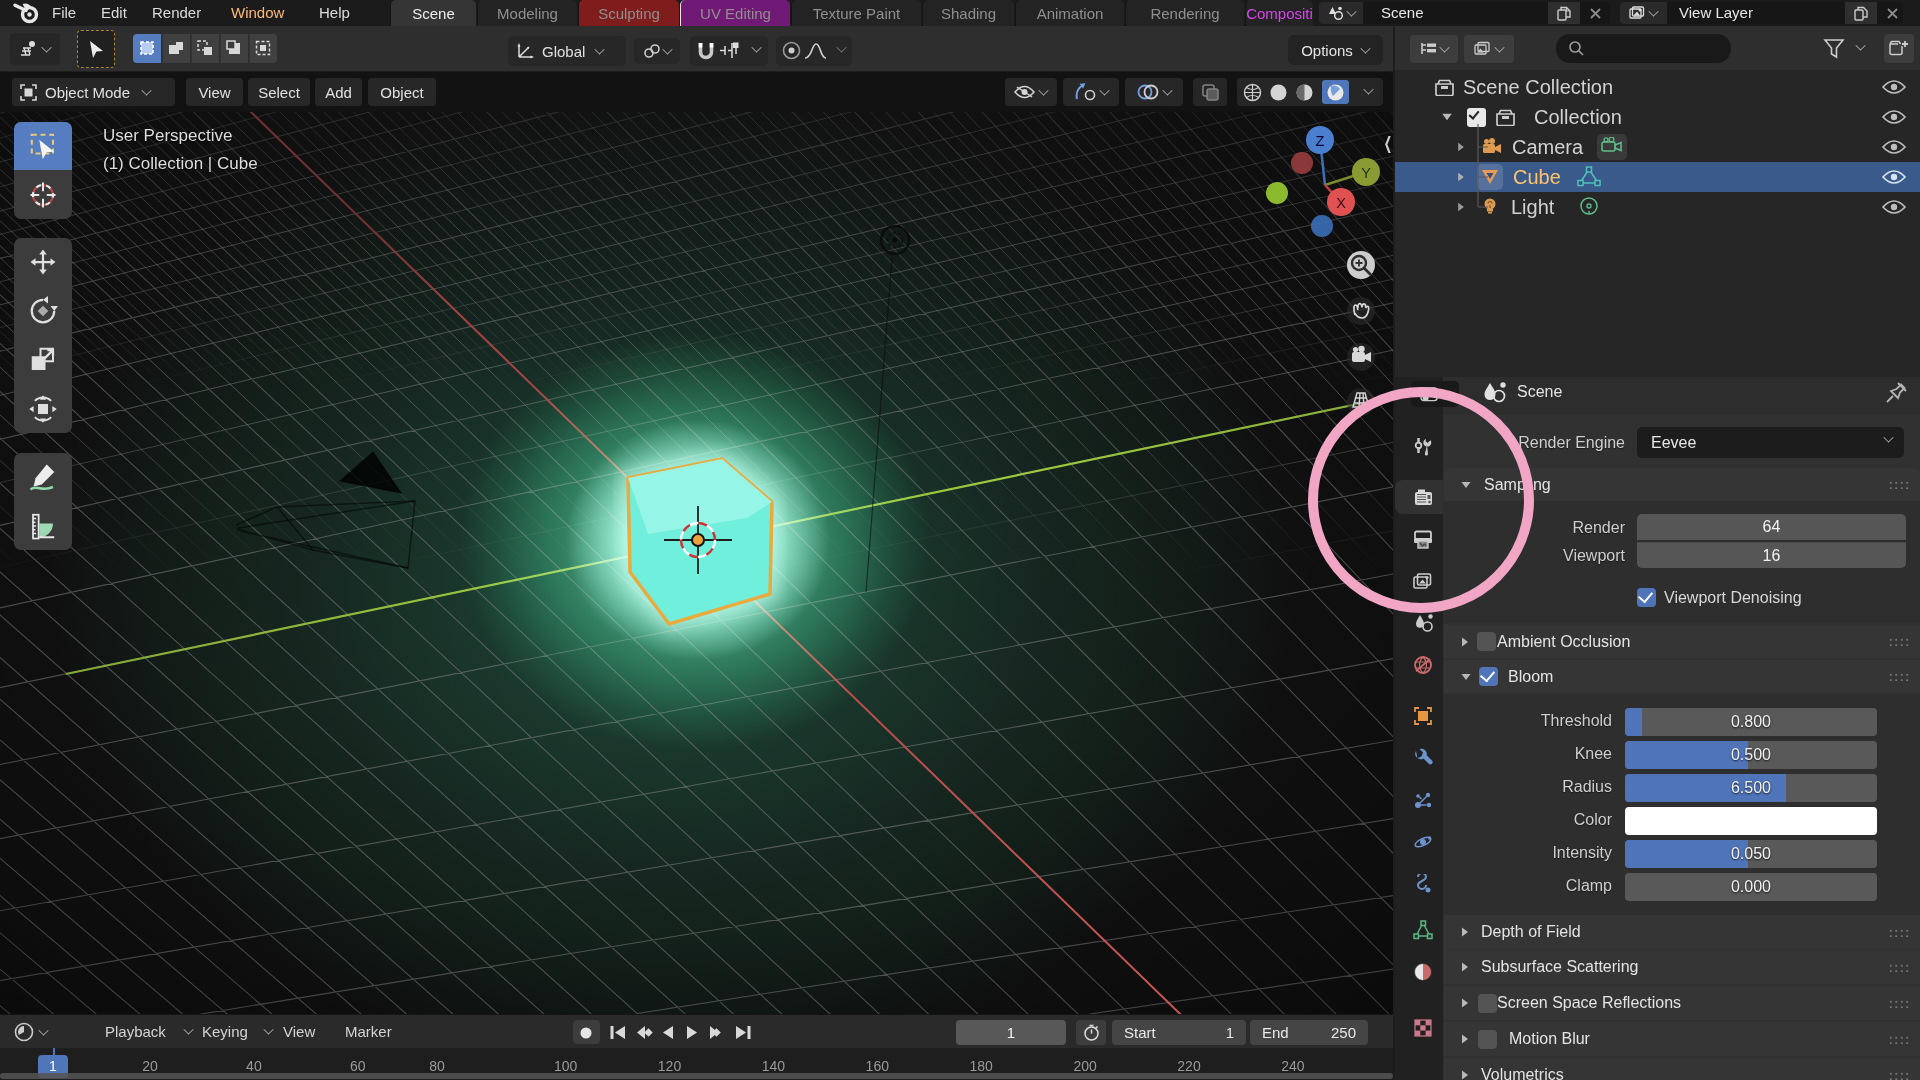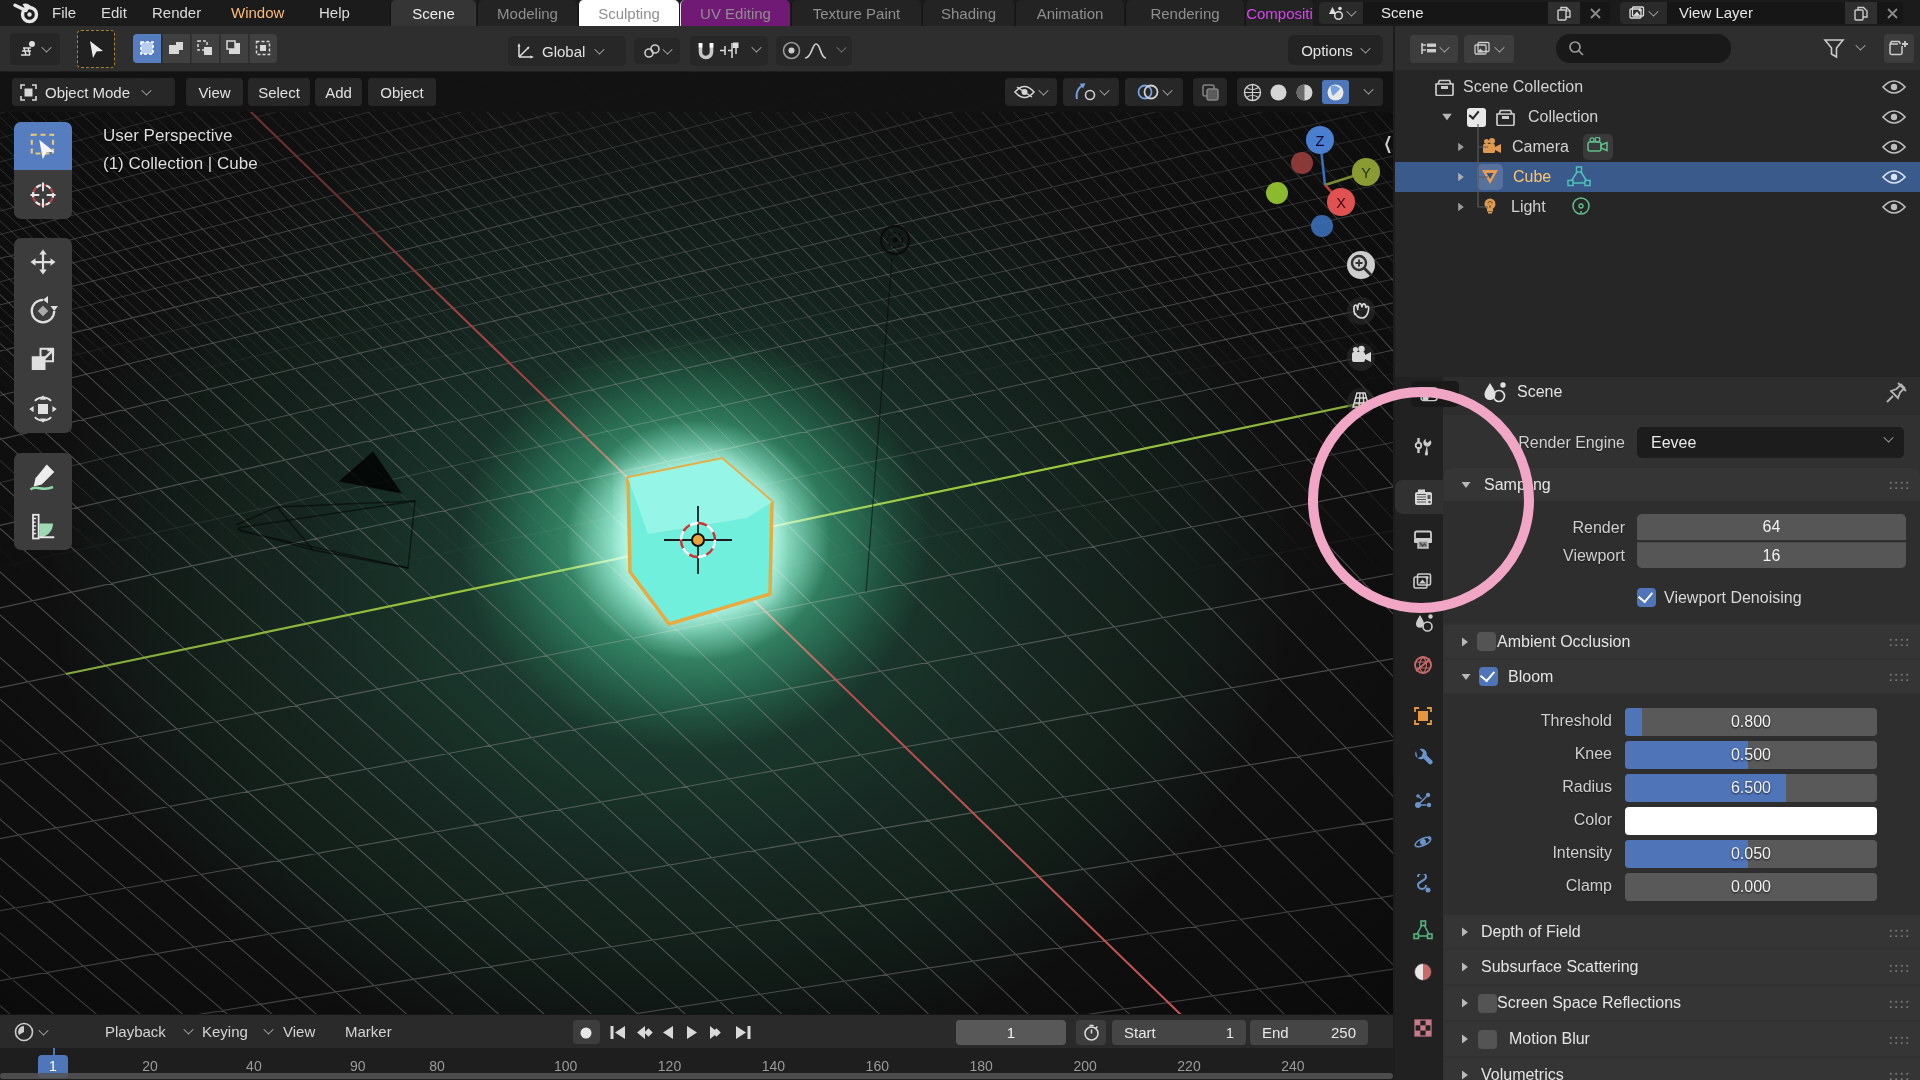--- a/index.html
+++ b/index.html
@@ -10,21 +10,21 @@
 .slider .fill{position:absolute;left:0;top:0;bottom:0;background:#4f74b8}
 .slider .val{position:absolute;width:100%;text-align:center;line-height:28px;color:#f2f2f2;font-size:16px;text-shadow:0 1px 2px rgba(0,0,0,.8)}
 .plabel{position:absolute;color:#cfcfcf;font-size:16px;text-align:right;text-shadow:0 1px 1px rgba(0,0,0,.5)}
 .phead{position:absolute;left:1444px;width:476px;height:33px;background:#353535;color:#e4e4e4;font-size:16px;display:flex;align-items:center}
 .tri-r{display:inline-block;width:0;height:0;border-top:6px solid transparent;border-bottom:6px solid transparent;border-left:8px solid #b8b8b8}
 .tri-d{display:inline-block;width:0;height:0;border-left:6px solid transparent;border-right:6px solid transparent;border-top:8px solid #b8b8b8}
 .dots{position:absolute;right:10px;top:12px;width:22px;height:9px;opacity:.55;background-image:radial-gradient(circle,#aaa 1.2px,transparent 1.4px);background-size:5.5px 5.5px}
 .cb{position:relative;display:inline-block;width:19px;height:19px;border-radius:4px;background:#545454;flex:none}
 .cb.on{background:#4f74b8}
 .cb.on:after{content:"";position:absolute;left:4px;top:1px;width:7px;height:11px;border-right:2.5px solid #fff;border-bottom:2.5px solid #fff;transform:rotate(40deg)}
-.orow{position:absolute;left:1395px;width:525px;height:30px;color:#d2d2d2;font-size:16px;display:flex;align-items:center}
+.orow{position:absolute;left:1395px;width:525px;height:30px;color:#d2d2d2;font-size:20px;display:flex;align-items:center}
 .eye{position:absolute;left:1882px;width:24px;height:14px}
 </style></head><body>
 <svg class="abs" style="left:0;top:72px" width="1393" height="942" viewBox="0 0 1393 942">
 <defs>
 <radialGradient id="glowBig" cx="50%" cy="50%" r="50%">
  <stop offset="0%" stop-color="#0f3a2b"></stop>
  <stop offset="30%" stop-color="#0c2f22"></stop>
  <stop offset="60%" stop-color="#061a12"></stop>
  <stop offset="85%" stop-color="#020d08"></stop>
  <stop offset="100%" stop-color="#000000"></stop>
@@ -138,21 +138,21 @@
 <path d="M2 3.2 L13 8.5" stroke="#e6e6e6" stroke-width="3.4" stroke-linecap="round"></path>
     <path d="M9.5 2 a8 8 0 0 1 9 3 l-5 4 Z" fill="#e6e6e6"></path>
   </svg>
 <div class="abs txt" style="left:52px;top:4px;color:#dcdcdc">File</div>
 <div class="abs txt" style="left:101px;top:4px;color:#dcdcdc">Edit</div>
 <div class="abs txt" style="left:152px;top:4px;color:#dcdcdc">Render</div>
 <div class="abs txt" style="left:231px;top:4px;color:#fdba74">Window</div>
 <div class="abs txt" style="left:319px;top:4px;color:#dcdcdc">Help</div>
 <div class="abs" style="left:390px;top:0;width:86px;height:26px;background:#353535;color:#ededed;font-size:15px;text-align:center;line-height:27px;border-left:1px solid #141414;border-radius:5px 5px 0 0">Scene</div>
 <div class="abs" style="left:477px;top:0;width:100px;height:26px;background:#232323;color:#8f8f8f;font-size:15px;text-align:center;line-height:27px;border-left:1px solid #141414;border-radius:5px 5px 0 0">Modeling</div>
-<div class="abs" style="left:578px;top:0;width:101px;height:26px;background:#ffffff;color:#8f8f8f;font-size:15px;text-align:center;line-height:27px;border-left:1px solid #141414;border-radius:5px 5px 0 0">Sculpting</div>
+<div class="abs" style="left:578px;top:0;width:101px;height:26px;background:#7f1d1d;color:#8f8f8f;font-size:15px;text-align:center;line-height:27px;border-left:1px solid #141414;border-radius:5px 5px 0 0">Sculpting</div>
 <div class="abs" style="left:680px;top:0;width:110px;height:26px;background:#701a75;color:#8f8f8f;font-size:15px;text-align:center;line-height:27px;border-left:1px solid #e5e5e5;border-radius:5px 5px 0 0">UV Editing</div>
 <div class="abs" style="left:791px;top:0;width:130px;height:26px;background:#232323;color:#8f8f8f;font-size:15px;text-align:center;line-height:27px;border-left:1px solid #141414;border-radius:5px 5px 0 0">Texture Paint</div>
 <div class="abs" style="left:922px;top:0;width:92px;height:26px;background:#232323;color:#8f8f8f;font-size:15px;text-align:center;line-height:27px;border-left:1px solid #141414;border-radius:5px 5px 0 0">Shading</div>
 <div class="abs" style="left:1015px;top:0;width:109px;height:26px;background:#232323;color:#8f8f8f;font-size:15px;text-align:center;line-height:27px;border-left:1px solid #141414;border-radius:5px 5px 0 0">Animation</div>
 <div class="abs" style="left:1125px;top:0;width:119px;height:26px;background:#232323;color:#8f8f8f;font-size:15px;text-align:center;line-height:27px;border-left:1px solid #141414;border-radius:5px 5px 0 0">Rendering</div>
 <div class="abs" style="left:1245px;top:0;width:68px;height:26px;background:#232323;color:#d946ef;font-size:15px;text-align:center;line-height:27px;border-left:1px solid #141414;border-radius:5px 5px 0 0">Compositi</div>
 
 <div class="abs" style="left:1313px;top:0;width:607px;height:26px;background:#1b1b1b"></div>
 <div class="abs" style="left:1319px;top:2px;width:291px;height:22px;background:#161616;border-radius:4px"></div>
 <div class="abs" style="left:1319px;top:2px;width:44px;height:22px;background:#2a2a2a;border-radius:4px 0 0 4px;display:flex;align-items:center;justify-content:center">
@@ -461,21 +461,21 @@
 <div class="abs" style="left:1112px;top:1020px;width:134px;height:25px;background:#454545;border-radius:4px;color:#e8e8e8;font-size:15px;display:flex;align-items:center;justify-content:space-between;padding:0 12px">
     <span>Start</span>
     <span>1</span>
   </div>
 <div class="abs" style="left:1250px;top:1020px;width:118px;height:25px;background:#454545;border-radius:4px;color:#e8e8e8;font-size:15px;display:flex;align-items:center;justify-content:space-between;padding:0 12px">
     <span>End</span>
     <span>250</span>
   </div>
 <div class="abs" style="left:130.0px;top:1058px;width:40px;text-align:center;color:#9a9a9a;font-size:14px">20</div>
 <div class="abs" style="left:233.9px;top:1058px;width:40px;text-align:center;color:#9a9a9a;font-size:14px">40</div>
-<div class="abs" style="left:337.8px;top:1058px;width:40px;text-align:center;color:#9a9a9a;font-size:14px">90</div>
+<div class="abs" style="left:337.8px;top:1058px;width:40px;text-align:center;color:#9a9a9a;font-size:14px">60</div>
 <div class="abs" style="left:417px;top:1058px;width:40px;text-align:center;color:#9a9a9a;font-size:14px">80</div>
 <div class="abs" style="left:545.6px;top:1058px;width:40px;text-align:center;color:#9a9a9a;font-size:14px">100</div>
 <div class="abs" style="left:649.5px;top:1058px;width:40px;text-align:center;color:#9a9a9a;font-size:14px">120</div>
 <div class="abs" style="left:753.4000000000001px;top:1058px;width:40px;text-align:center;color:#9a9a9a;font-size:14px">140</div>
 <div class="abs" style="left:857.3000000000001px;top:1058px;width:40px;text-align:center;color:#9a9a9a;font-size:14px">160</div>
 <div class="abs" style="left:961.2px;top:1058px;width:40px;text-align:center;color:#9a9a9a;font-size:14px">180</div>
 <div class="abs" style="left:1065.1px;top:1058px;width:40px;text-align:center;color:#9a9a9a;font-size:14px">200</div>
 <div class="abs" style="left:1169.0px;top:1058px;width:40px;text-align:center;color:#9a9a9a;font-size:14px">220</div>
 <div class="abs" style="left:1272.9px;top:1058px;width:40px;text-align:center;color:#9a9a9a;font-size:14px">240</div>
 
@@ -525,21 +525,21 @@
   </div>
 <div class="orow" style="top:102px">
     <span class="tri-d" style="margin-left:46px;transform:scale(.8)"></span>
 <div style="position:relative;width:19px;height:19px;background:#e8e8e8;border-radius:3px;margin-left:14px">
       <div style="position:absolute;left:4px;top:1px;width:6px;height:10px;border-right:2.5px solid #222;border-bottom:2.5px solid #222;transform:rotate(40deg)"></div>
     </div>
 <svg style="margin-left:10px" width="19" height="17" viewBox="0 0 19 17">
       <path d="M1 5 h17 v10 a1.5 1.5 0 0 1 -1.5 1.5 h-14 a1.5 1.5 0 0 1 -1.5 -1.5 Z M3 5 l1.5-3.5 h10 L16 5" fill="none" stroke="#ccc" stroke-width="1.7"></path>
       <rect x="6" y="7" width="7" height="3" fill="#ccc"></rect>
     </svg>
-<span style="margin-left:13px">Collection</span>
+<span style="margin-left:19px">Collection</span>
   </div>
 <svg class="eye" style="top:80px" viewBox="0 0 24 14">
     <path d="M1 7 Q12 -5 23 7 Q12 19 1 7 Z" fill="none" stroke="#bdbdbd" stroke-width="1.7"></path>
     <circle cx="12" cy="7" r="3.2" fill="#bdbdbd"></circle>
   </svg>
 <svg class="eye" style="top:110px" viewBox="0 0 24 14">
     <path d="M1 7 Q12 -5 23 7 Q12 19 1 7 Z" fill="none" stroke="#bdbdbd" stroke-width="1.7"></path>
     <circle cx="12" cy="7" r="3.2" fill="#bdbdbd"></circle>
   </svg>
 <div class="orow" style="top:132px">

